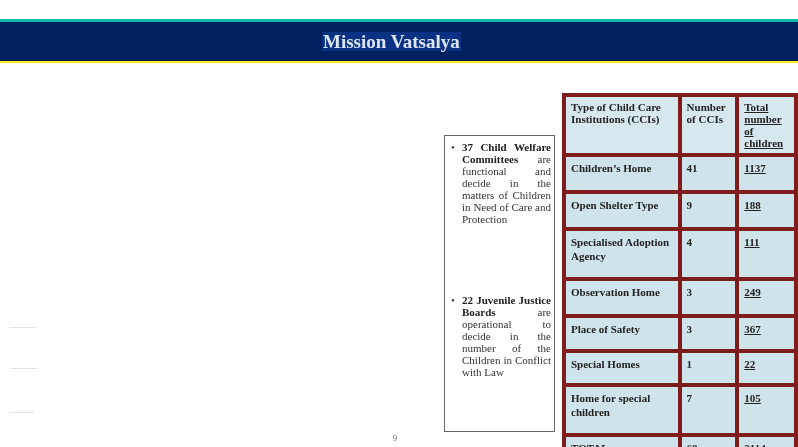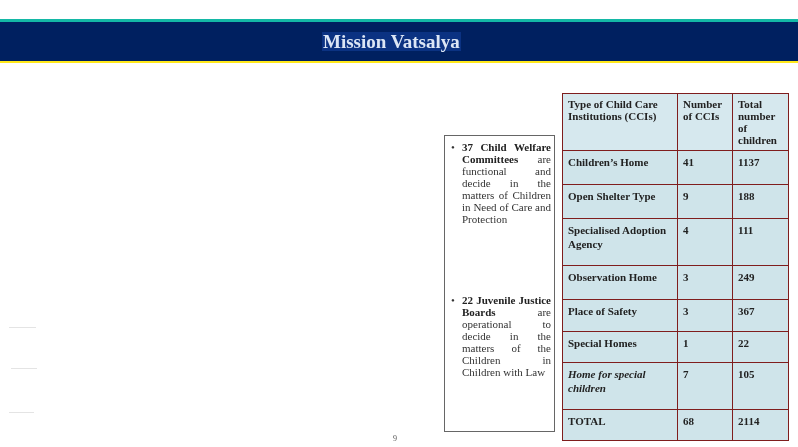--- a/index.html
+++ b/index.html
@@ -14,25 +14,25 @@
   .faint-arrow { position:absolute; height:1px; background:#e4e4e4; }
   .textbox { position:absolute; left:444px; top:135px; width:109px; height:295px;
              border:1px solid #666; background:#fff; }
   .bullet { position:absolute; left:6px; width:100px; font-size:11px; line-height:12px; color:#333;
             text-align:justify; }
   .bullet b { color:#222; }
   .bullet .dot { position:absolute; left:0; top:0; }
   .bullet .txt { display:block; padding-left:11px; }
   table.cci { position:absolute; left:562px; top:93px; border-collapse:collapse; font-size:11px;
               color:#222; }
-  table.cci td, table.cci th { background:#cfe4ea; border:1px solid #7f1d1d; vertical-align:top;
+  table.cci td, table.cci th { background:#cfe4ea; border:4px solid #7f1d1d; vertical-align:top;
               padding:4px 5px; text-align:left; }
   table.cci th { background:#d6e8ee; font-weight:bold; line-height:12px; }
   table.cci td { font-weight:bold; line-height:14px;margin-left:26px; }
-  .c1 { width:104px; } .c2 { width:44px; } .c3 { width:45px; text-align:right; }
+  .c1 { width:104px; } .c2 { width:44px; } .c3 { width:45px; text-align:right;text-decoration:underline; }
   .page-num { position:absolute; left:393px; top:434px; font-size:8px; color:#555; }
 </style>
 </head>
 <body>
 
 <div class="header">
   <span class="header-title">Mission Vatsalya</span>
 </div>
 <div class="gold-line"></div>
 
@@ -40,21 +40,21 @@
 <div class="faint-arrow" style="left:11px;top:368px;width:26px;"></div>
 <div class="faint-arrow" style="left:9px;top:412px;width:25px;"></div>
 
 <div class="textbox">
   <div class="bullet" style="top:5px;">
     <span class="dot">•</span>
     <span class="txt"><b>37 Child Welfare Committees</b><span> are functional and decide in the matters of Children in Need of Care and Protection</span></span>
   </div>
   <div class="bullet" style="top:158px;">
     <span class="dot">•</span>
-    <span class="txt"><b>22 Juvenile Justice Boards</b><span> are operational to decide in the matters of the Children in Children with Law</span></span>
+    <span class="txt"><b>22 Juvenile Justice Boards</b><span> are operational to decide in the number of the Children in Conflict with Law</span></span>
   </div>
 </div>
 
 <table class="cci">
   <tbody>
       <tr>
     <th class="c1" style="height:48px;">Type of Child Care Institutions (CCIs)</th>
     <th class="c2">Number of CCIs</th>
     <th class="c3">Total number of children</th>
   </tr>
@@ -82,21 +82,21 @@
     <td class="c1" style="height:23px;">Place of Safety</td>
     <td class="c2">3</td>
     <td class="c3">367</td>
   </tr>
   <tr>
     <td class="c1" style="height:22px;">Special Homes</td>
     <td class="c2">1</td>
     <td class="c3">22</td>
   </tr>
   <tr>
-    <td class="c1" style="height:38px;font-style:italic;">Home for special children</td>
+    <td class="c1" style="height:38px;">Home for special children</td>
     <td class="c2">7</td>
     <td class="c3">105</td>
   </tr>
   <tr>
     <td class="c1" style="height:22px;">TOTAL</td>
     <td class="c2">68</td>
     <td class="c3">2114</td>
   </tr>
 </tbody>
   </table>

